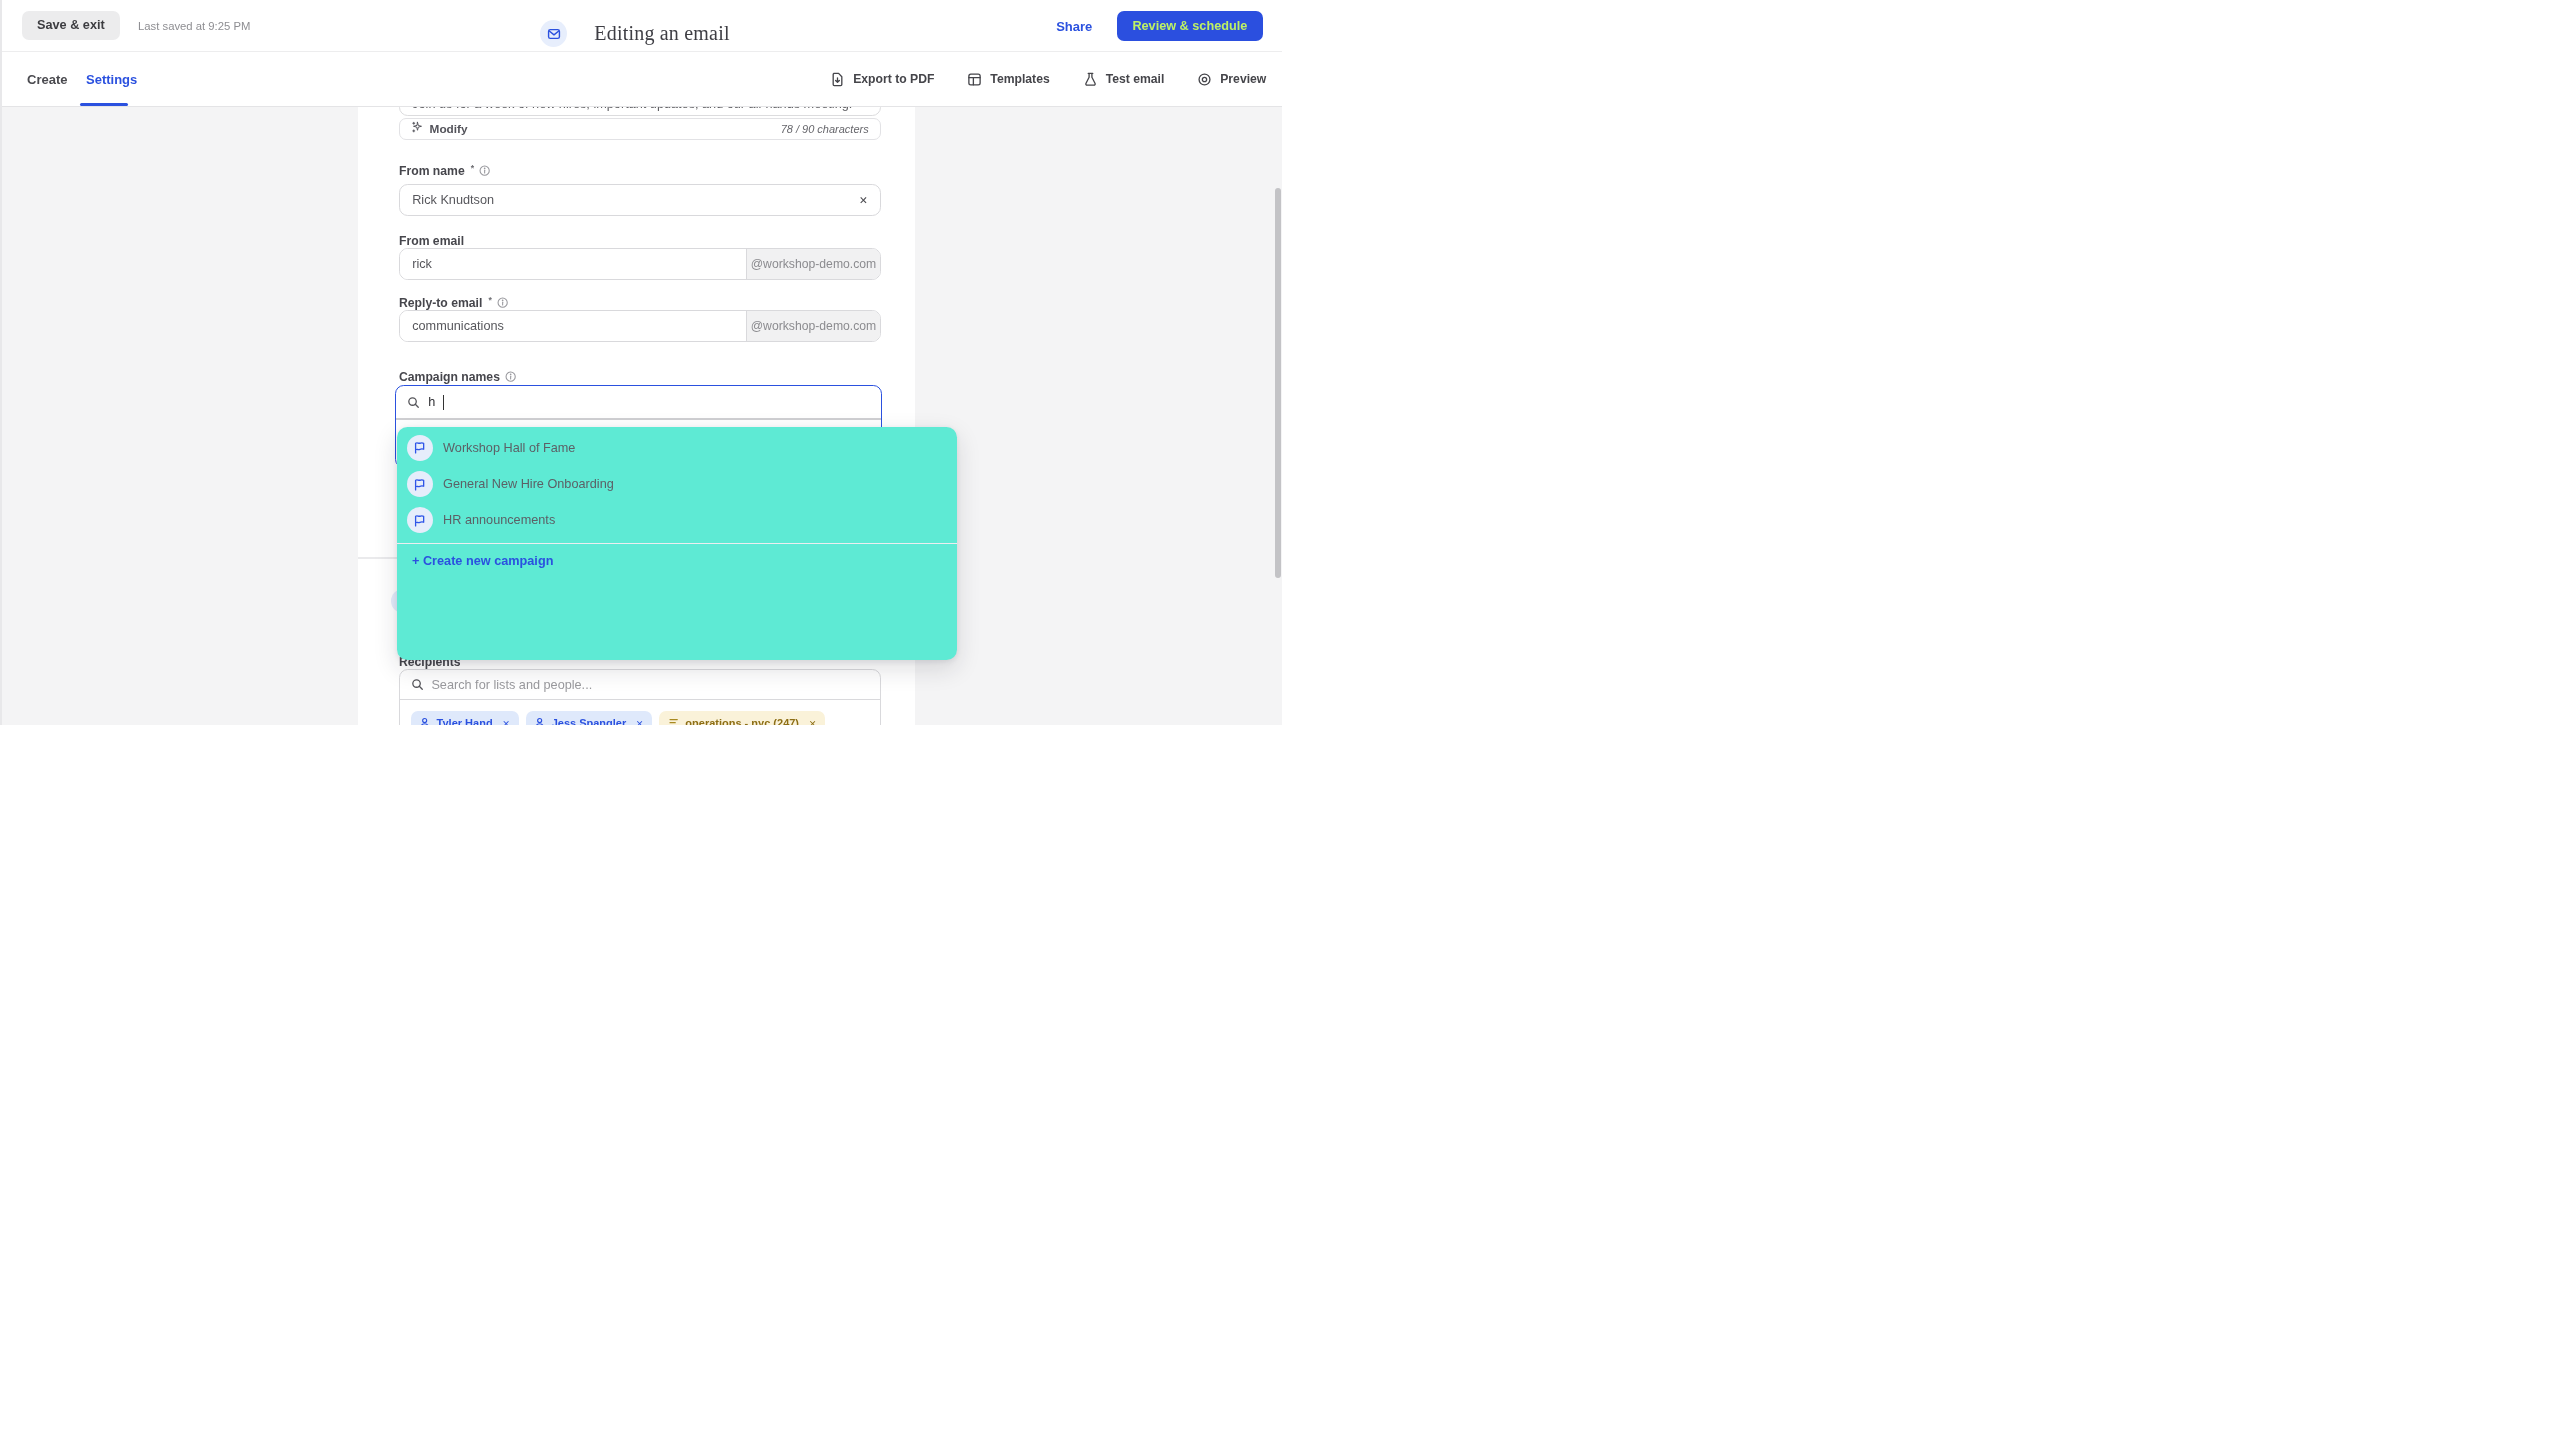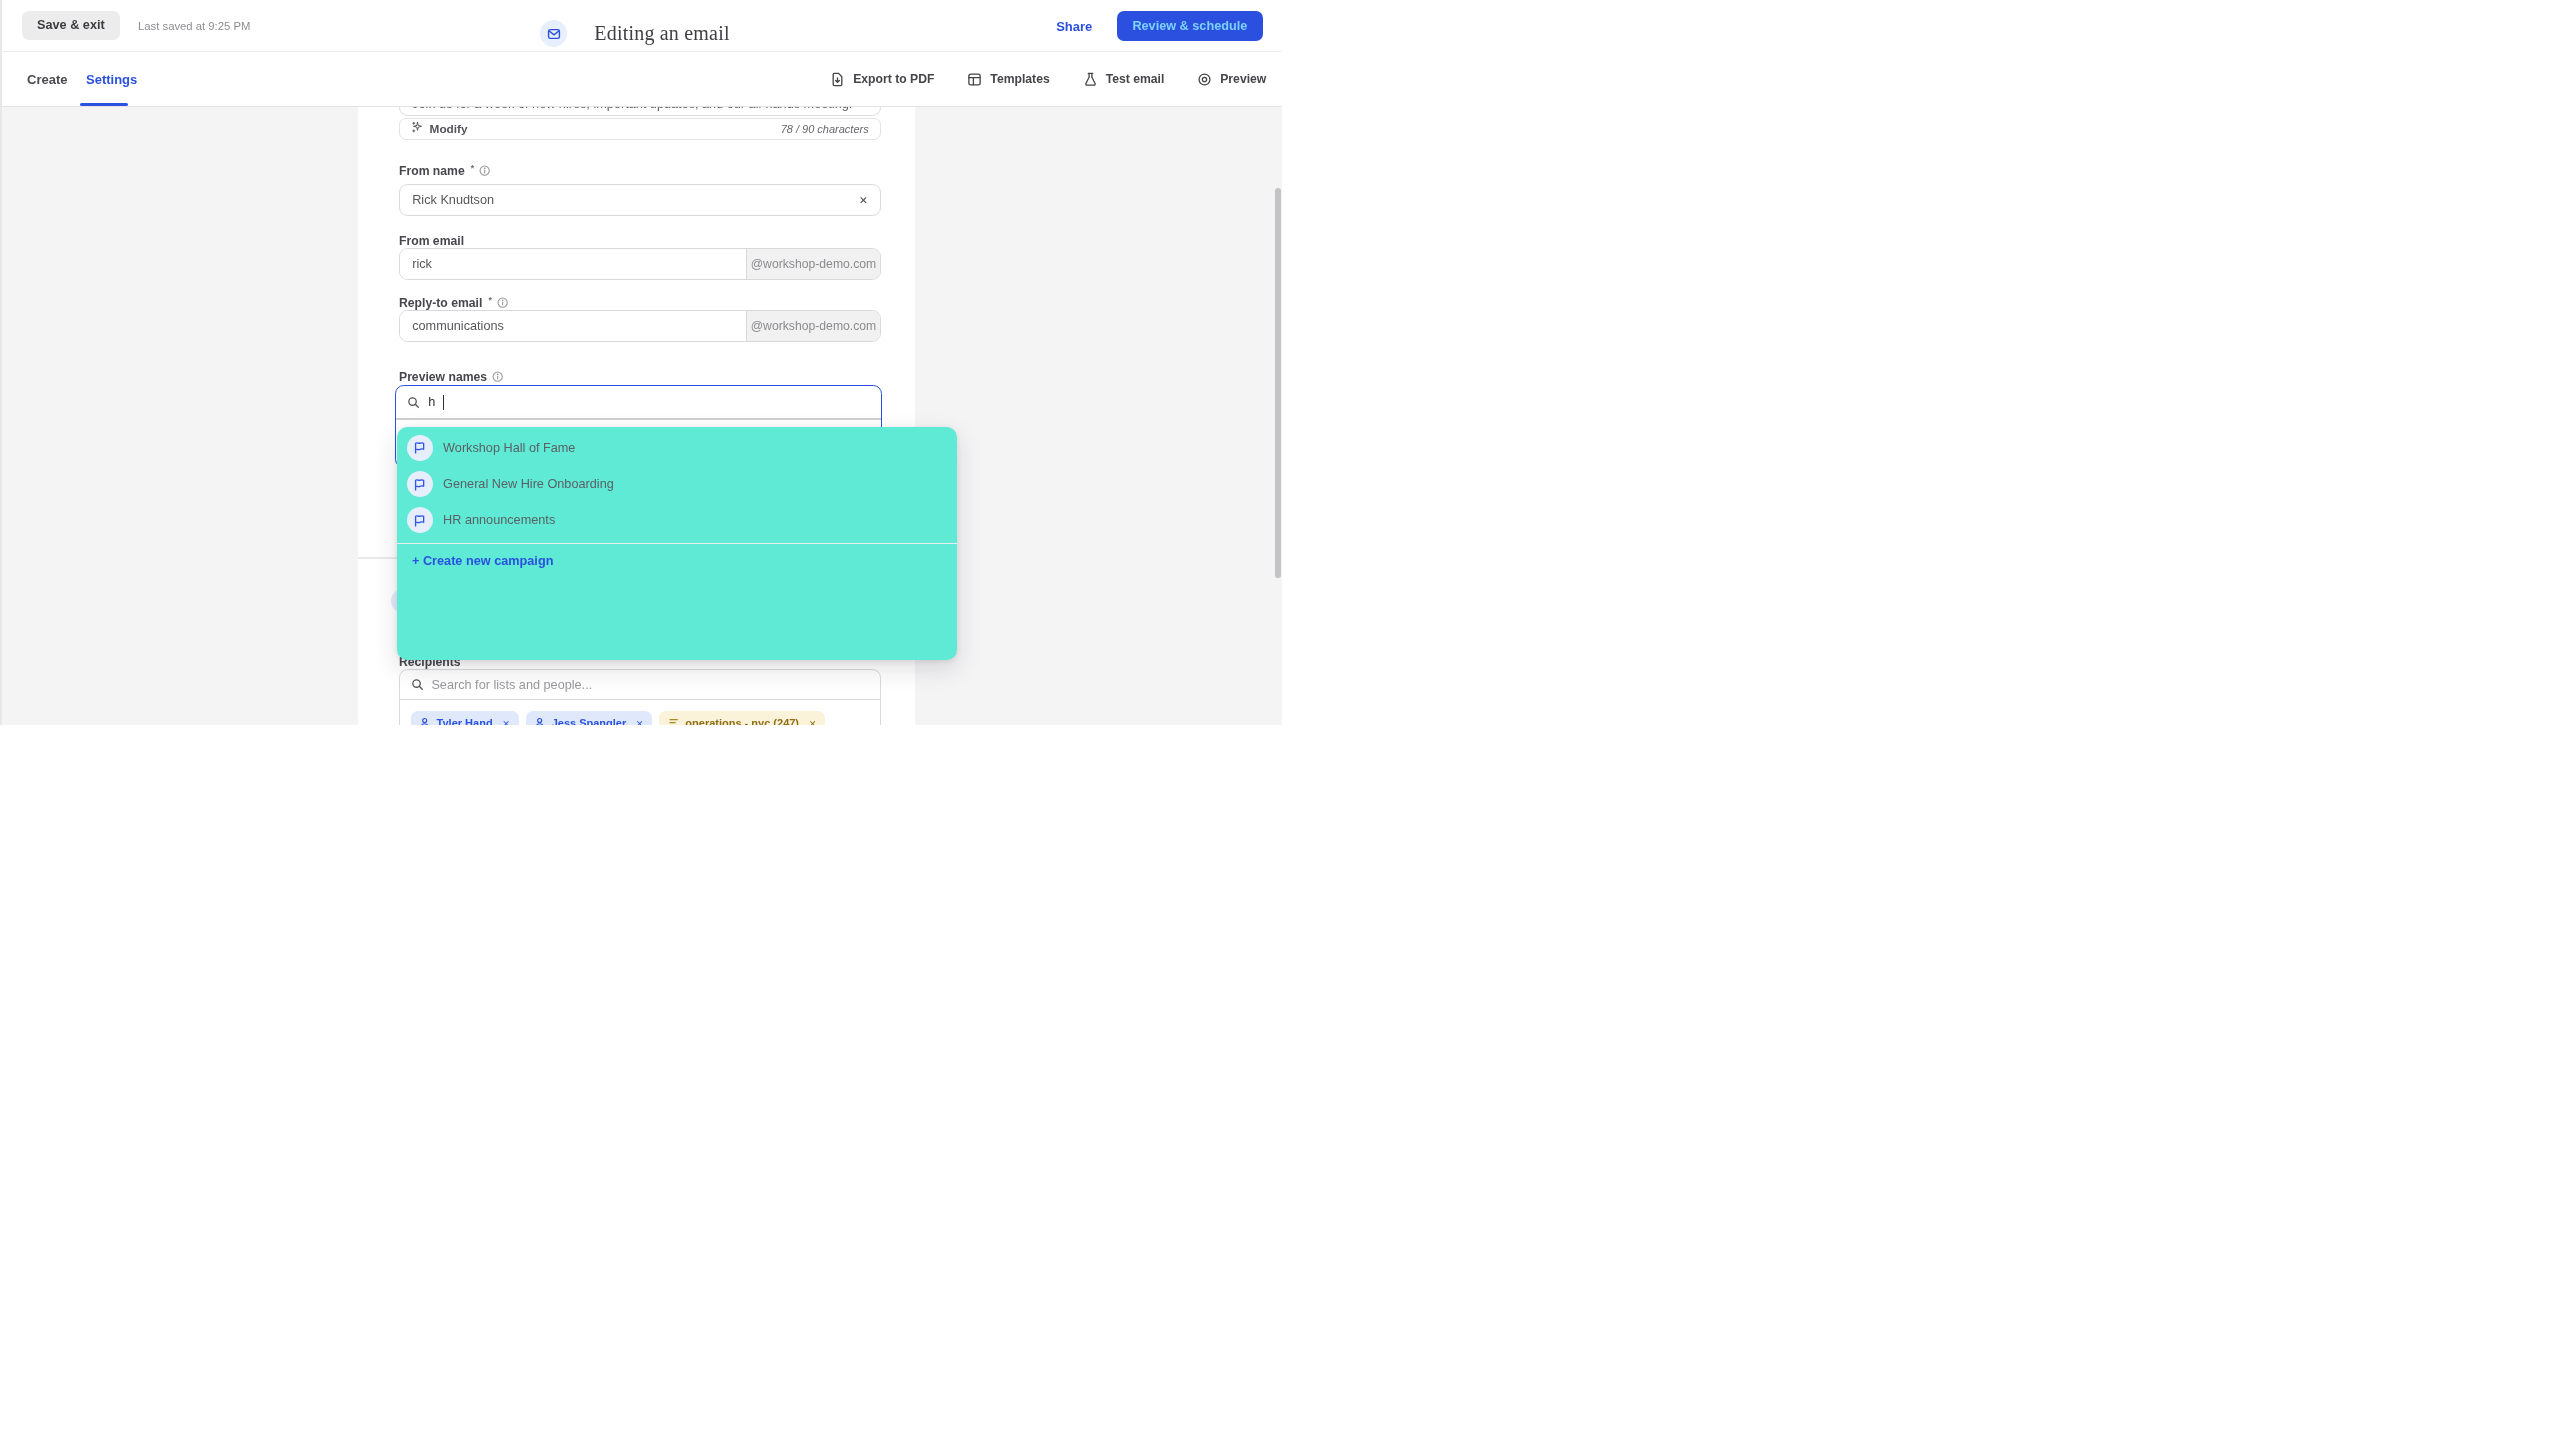--- a/index.html
+++ b/index.html
@@ -13,21 +13,21 @@
   .save-exit { position:absolute; left:22px; top:10.5px; height:29px; padding:0 15px; background:#ececed;
                border:none; border-radius:7px; font-family:inherit; font-size:12.7px; font-weight:700; color:#3c3c40;
                display:flex; align-items:center; cursor:pointer; }
   .last-saved { position:absolute; left:138px; top:0; height:52px; display:flex; align-items:center;
                 font-size:11.3px; color:#8e8e92; }
   .title-group { position:absolute; left:0; right:12px; top:0; height:67px; display:flex; align-items:center; justify-content:center; gap:27px; pointer-events:none; }
   .title-icon-circle { width:27px; height:27px; border-radius:50%; background:#e7eefc; display:flex; align-items:center; justify-content:center; color:#2b51df; }
   .page-title { font-family:"Liberation Serif","DejaVu Serif",serif; font-size:20px; color:#3e3e44; letter-spacing:0.2px; }
   .topbar-right { position:absolute; right:19px; top:0; height:52px; display:flex; align-items:center; gap:24.4px; }
   .share-link { font-size:13px; font-weight:700; color:#2b51df; cursor:pointer; }
-  .review-btn { height:30px; padding:0 15.7px; background:#2b4fdf; color:#7dd3fc; border:none; border-radius:7px;
+  .review-btn { height:30px; padding:0 15.7px; background:#2b4fdf; color:#bef264; border:none; border-radius:7px;
                 font-family:inherit; font-size:12.7px; font-weight:700; display:flex; align-items:center; cursor:pointer; }
 
   
   .tabbar { position:absolute; left:0; top:52px; width:1282px; height:55px; background:#fff;
             border-bottom:0.9px solid #e4e4e6; z-index:40; }
   .tab { position:absolute; top:0; height:54px; display:flex; align-items:center; font-size:13px; font-weight:700; cursor:pointer; }
   .tab-create { left:27px; color:#4a4a4f; }
   .tab-settings { left:86px; color:#2b51df; }
   .tab-underline { position:absolute; left:80px; bottom:0; width:48px; height:2.6px; background:#2b51df; border-radius:1.7px; }
   .tab-tools { position:absolute; right:15.7px; top:0; height:54px; display:flex; align-items:center; gap:33px; }
@@ -230,21 +230,21 @@
         </span>
       </div>
       <div class="email-row" style="top:203px;">
         <div class="email-main">
           <span>communications</span>
         </div>
         <div class="email-suffix">@workshop-demo.com</div>
       </div>
 
       <div class="field-label" style="top:263px;">
-        <span>Preview names</span>
+        <span>Campaign names</span>
         <span class="info-icon">
           <svg width="11.3" height="11.3" viewBox="0 0 14 14" fill="none" stroke="currentColor" stroke-width="1.3" stroke-linecap="round">
             <circle cx="7" cy="7" r="5.7"></circle>
               <path d="M7 6.4 v3.4"></path>
               <circle cx="7" cy="4.2" r="0.4" fill="currentColor"></circle>
           </svg>
         </span>
       </div>
 
       <div class="campaign-box">

